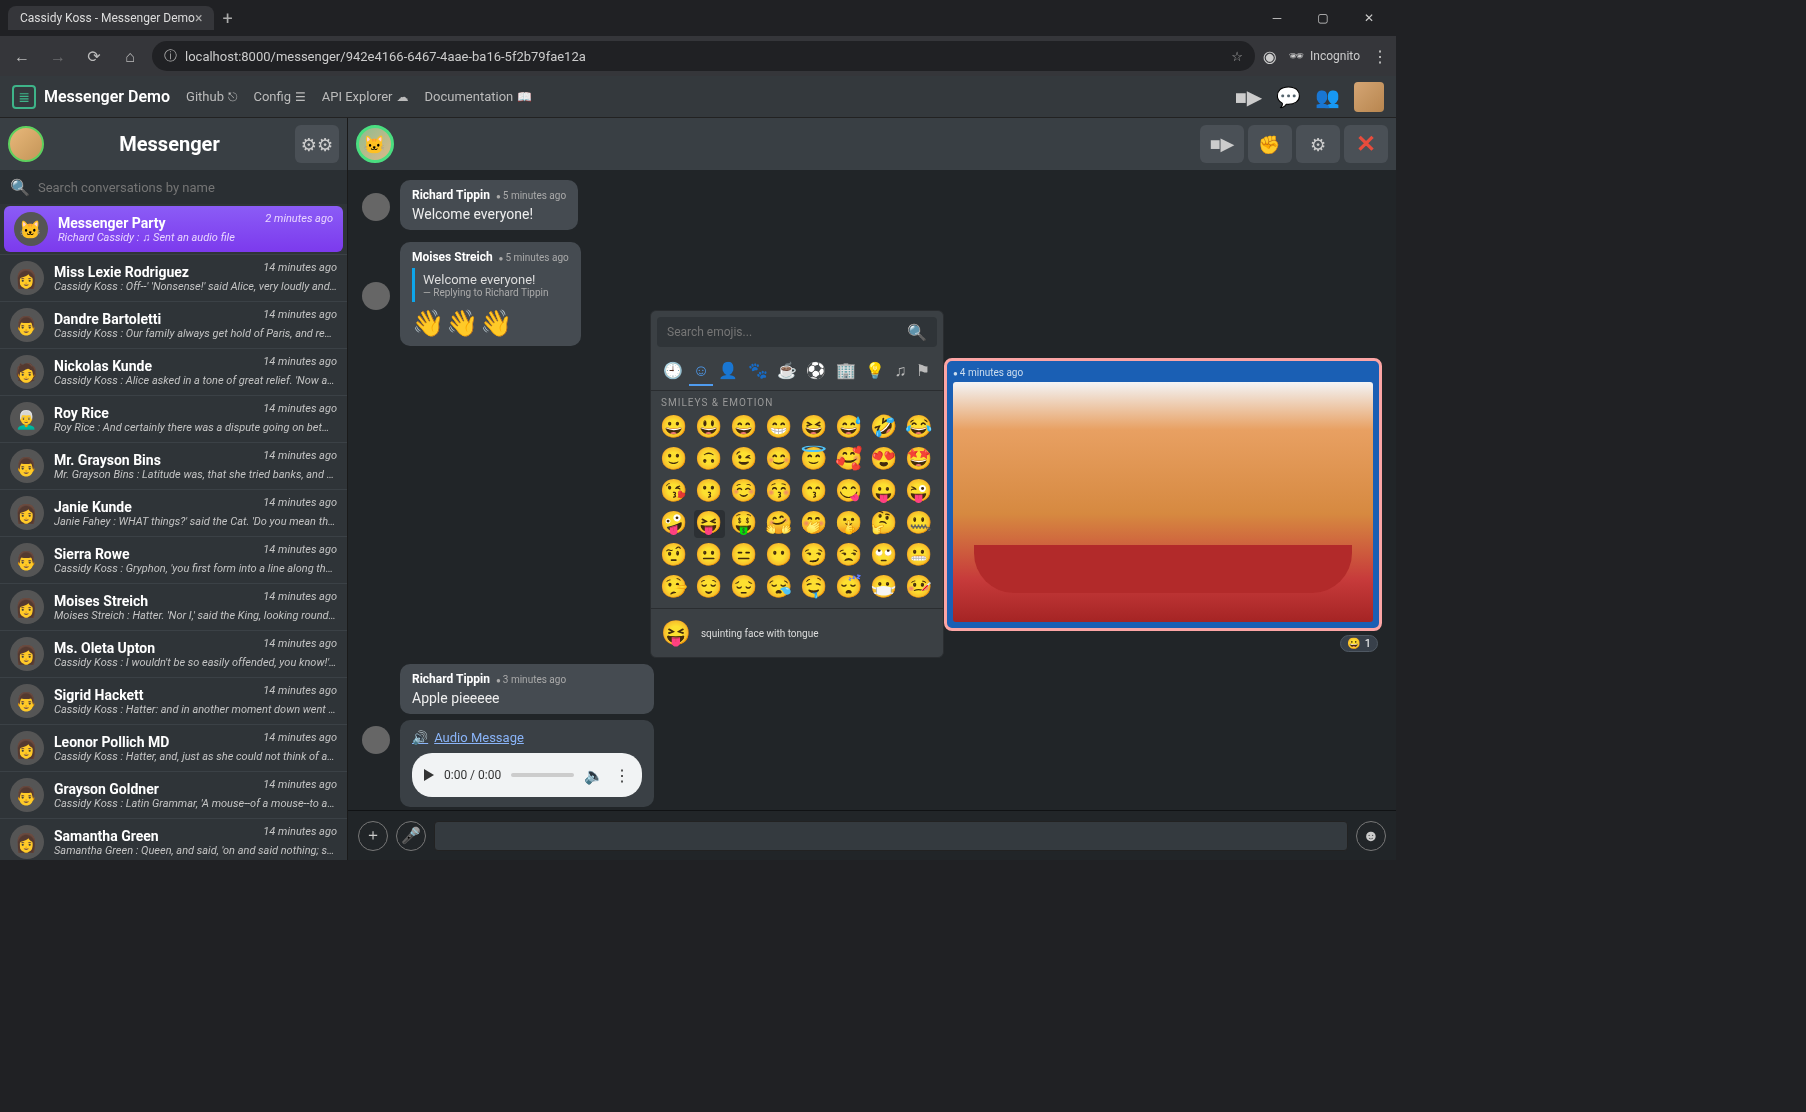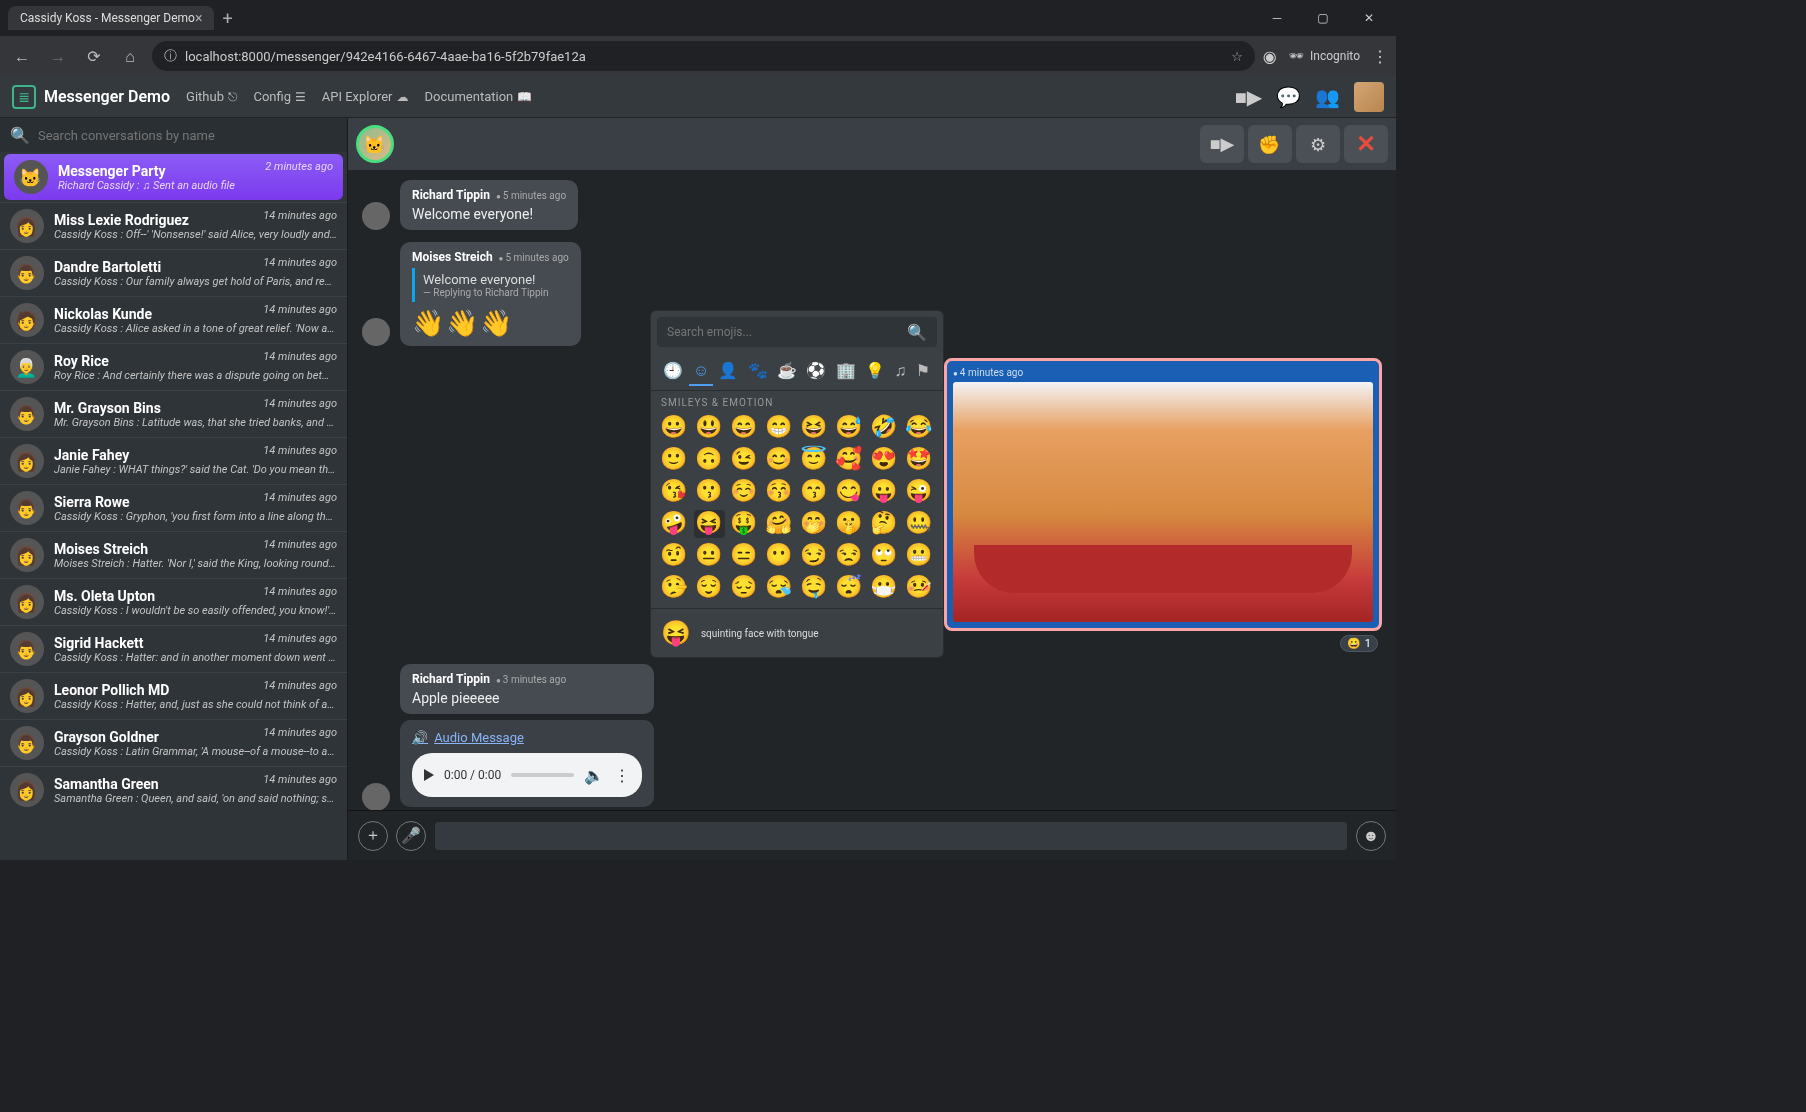--- a/index.html
+++ b/index.html
@@ -46,21 +46,21 @@
 .conv-time{position:absolute;top:6px;right:10px;font-size:11px;font-style:italic;color:#c4c4c4}
 .conv.active .conv-time{color:#e9d5ff}
 .chat{flex:1;display:flex;flex-direction:column;background:#212528;min-width:0}
 .chat-header{height:52px;background:#393f44;display:flex;align-items:center;padding:0 8px}
 .chat-thread-avatar{width:38px;height:38px;border-radius:50%;background:linear-gradient(135deg,#8fbc8f,#deb887);border:3px solid #4ade80;display:flex;align-items:center;justify-content:center;font-size:18px}
 .chat-header-spacer{flex:1}
 .chat-header-btns{display:flex;gap:4px}
 .ch-btn{width:44px;height:38px;background:#4a5056;border-radius:6px;display:flex;align-items:center;justify-content:center;font-size:18px;color:#ccc}
 .ch-btn.close{color:#e74c3c;font-size:24px;font-weight:bold}
 .messages{flex:1;overflow-y:auto;padding:10px 14px;position:relative}
-.msg-row{display:flex;gap:10px;margin-bottom:12px;align-items:flex-end}
+.msg-row{display:flex;gap:10px;margin-bottom:12px;align-items:center}
 .msg-row.me{justify-content:flex-end}
 .msg-avatar{width:28px;height:28px;border-radius:50%;background:#666;flex-shrink:0;margin-top:4px}
 .bubble{background:#454b51;border-radius:10px;padding:8px 12px;max-width:440px}
 .bubble .from{font-size:12px;font-weight:700;color:#fff;display:flex;align-items:center;gap:6px;margin-bottom:4px}
 .bubble .time{font-size:10px;color:#aaa;font-weight:400}
 .bubble .time::before{content:"● ";font-size:8px}
 .bubble .body{font-size:14px;color:#eee}
 .reply-strip{border-left:3px solid #0ea5e9;padding:4px 8px;margin-bottom:6px}
 .reply-body{font-size:13px;color:#ddd}
 .reply-meta{font-size:10px;color:#aaa}
@@ -162,20 +162,27 @@
     <div class="nav-right">
       <span class="nav-ic">■▶</span>
       <span class="nav-ic" style="color:#fff">💬</span>
       <span class="nav-ic">👥</span>
       <div class="nav-avatar"></div>
     </div>
   </div>
 
   <div class="main">
     <div class="sidebar">
+      <div class="sidebar-header">
+        <div class="me-avatar"></div>
+        <div class="sidebar-title">Messenger</div>
+        <div class="gear-btn">
+            <span>⚙⚙</span>
+          </div>
+      </div>
       <div class="search-row">
         <span style="color:#888">🔍</span>
         <input class="search-input" placeholder="Search conversations by name" style="">
       </div>
       <div class="conv-list" id="conv-list">
           <div class="conv active">
             <div class="conv-avatar">🐱</div>
   <div class="conv-body">
               <div class="conv-name">Messenger Party</div>
   <div class="conv-snippet">Richard Cassidy : ♫ Sent an audio file</div>
@@ -218,21 +225,21 @@
             <div class="conv-avatar">👨</div>
   <div class="conv-body">
               <div class="conv-name">Mr. Grayson Bins</div>
   <div class="conv-snippet">Mr. Grayson Bins : Latitude was, that she tried banks, and now run ba...</div>
             </div>
   <div class="conv-time">14 minutes ago</div>
           </div>
           <div class="conv">
             <div class="conv-avatar">👩</div>
   <div class="conv-body">
-              <div class="conv-name">Janie Fahey</div>
+              <div class="conv-name">Janie Kunde</div>
   <div class="conv-snippet">Janie Fahey : WHAT things?' said the Cat. 'Do you mean that you we...</div>
             </div>
   <div class="conv-time">14 minutes ago</div>
           </div>
           <div class="conv">
             <div class="conv-avatar">👨</div>
   <div class="conv-body">
               <div class="conv-name">Sierra Rowe</div>
   <div class="conv-snippet">Cassidy Koss : Gryphon, 'you first form into a line along the sea-shor...</div>
             </div>

